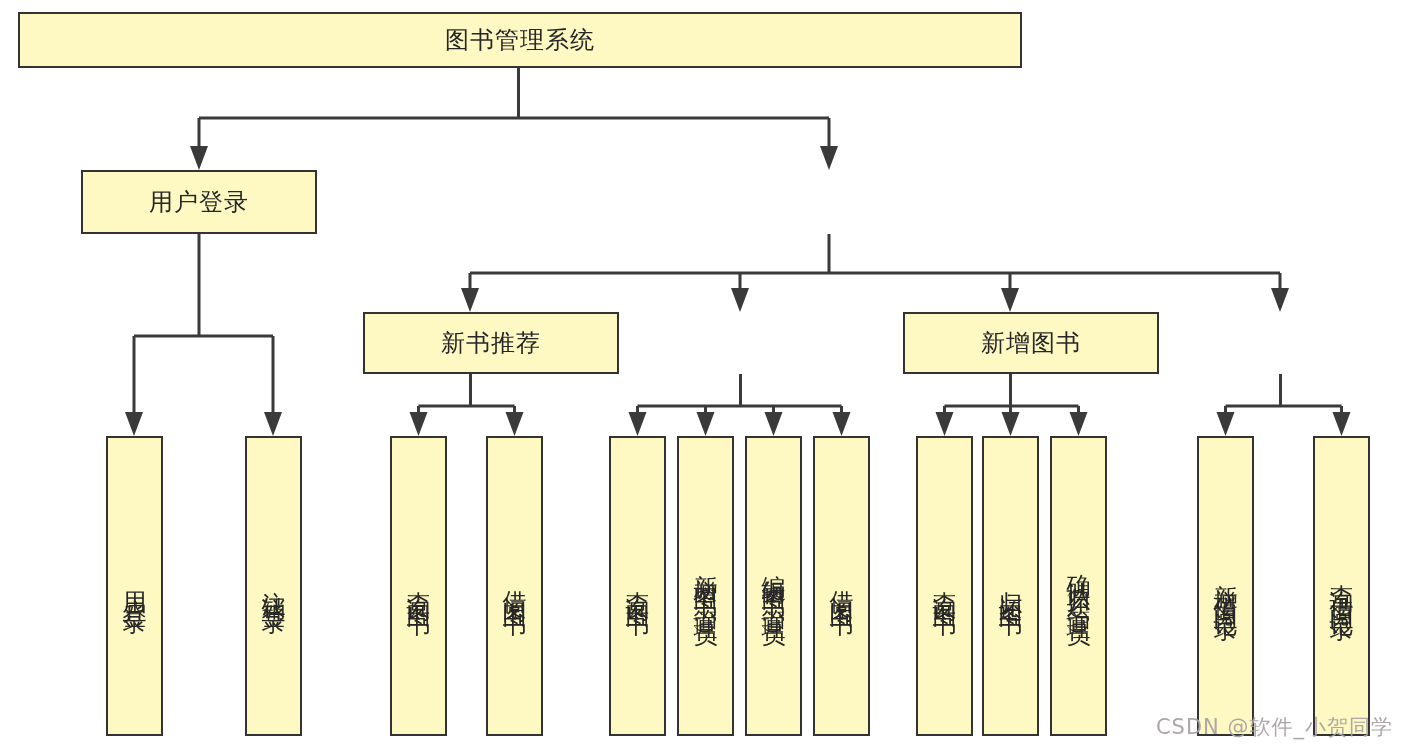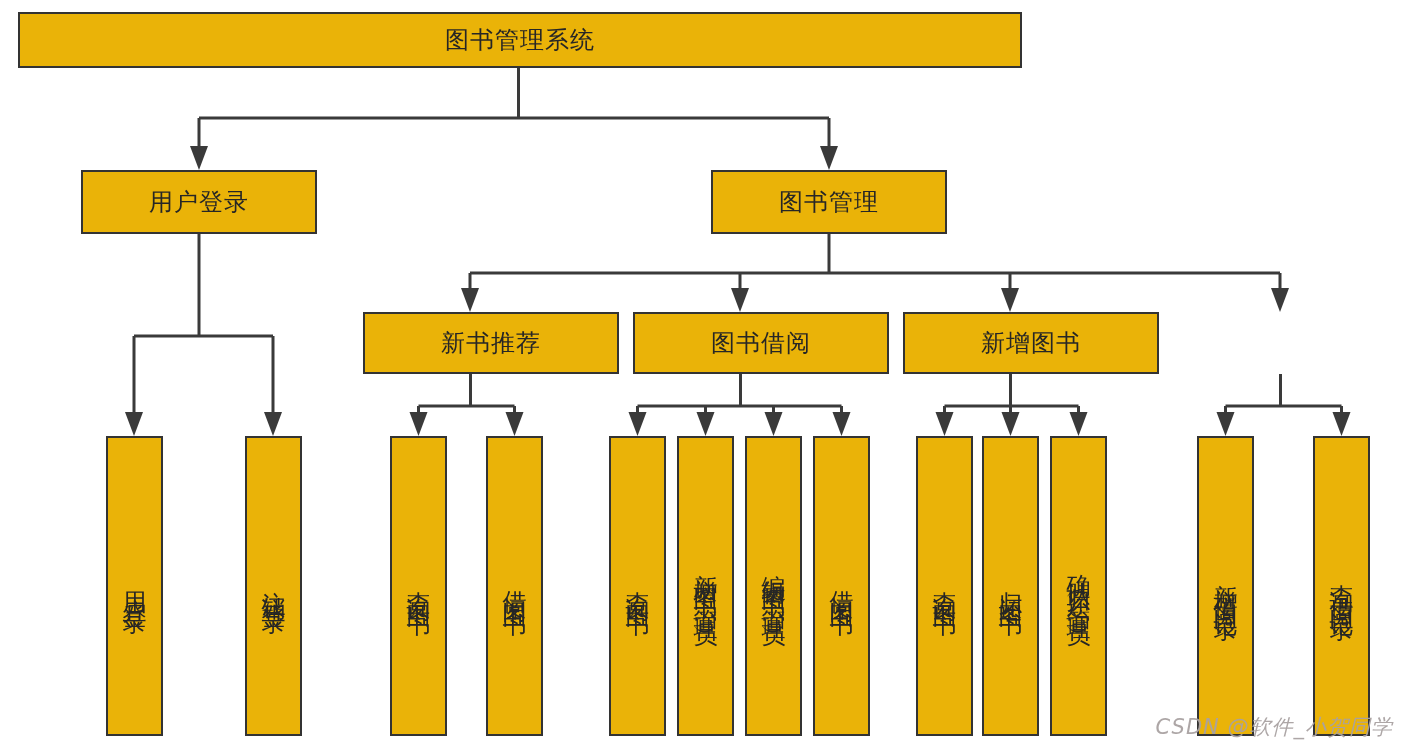--- a/index.html
+++ b/index.html
@@ -3,36 +3,36 @@
 <meta charset="utf-8">
 <style>
   html,body{margin:0;padding:0;background:#fff;}
   body{
     font-family:"DejaVu Sans","Liberation Sans",sans-serif;
     width:1405px;height:747px;overflow:hidden;position:relative;
   }
   .stage{position:relative;width:1405px;height:747px;background:#fff;}
   svg.wires{position:absolute;left:0;top:0;z-index:1;}
   .box{
-    position:absolute;box-sizing:border-box;background:#eab308;
+    position:absolute;box-sizing:border-box;background:#fef9c3;
     border:2.5px solid #333;display:flex;align-items:center;justify-content:center;
     font-size:24px;letter-spacing:1px;color:#262626;z-index:2;white-space:nowrap;
     text-align:center;
   }
   .root{left:18px;top:12px;width:1004px;height:56px;}
   .l1{top:170px;width:236px;height:64px;}
   .l2{top:312px;width:256px;height:62px;}
   .vbox{top:436px;width:57px;height:300px;border-width:2px;}
   .vlabel{
     writing-mode:vertical-rl;text-orientation:mixed;
     font-size:24px;letter-spacing:7px;line-height:1;
   }
   .watermark{
     position:absolute;right:12px;top:713px;z-index:3;
-    font-size:21px;letter-spacing:1px;color:#a9a2a2;opacity:.95;font-style:italic;
+    font-size:21px;letter-spacing:1px;color:#a9a2a2;opacity:.95;
   }
 </style>
 </head>
 <body>
 
 <div class="stage">
 
   <svg class="wires" width="1405" height="747" viewBox="0 0 1405 747">
     <g stroke="#3a3a3a" stroke-width="3" fill="none">
 
@@ -73,29 +73,23 @@
     </g>
   </svg>
 
   <div class="box root">
     <span>图书管理系统</span>
   </div>
 
   <div class="box l1" style="left:81px">
     <span>用户登录</span>
   </div>
-  <div class="box l1" style="left:711px">
-    <span>图书管理</span>
-  </div>
 
   <div class="box l2" style="left:363px">
     <span>新书推荐</span>
-  </div>
-  <div class="box l2" style="left:633px">
-    <span>图书借阅</span>
   </div>
   <div class="box l2" style="left:903px">
     <span>新增图书</span>
   </div>
 
   <div class="box vbox" style="left:106px">
     <span class="vlabel">用户登录</span>
   </div>
   <div class="box vbox" style="left:245px">
     <span class="vlabel">注销登录</span>

